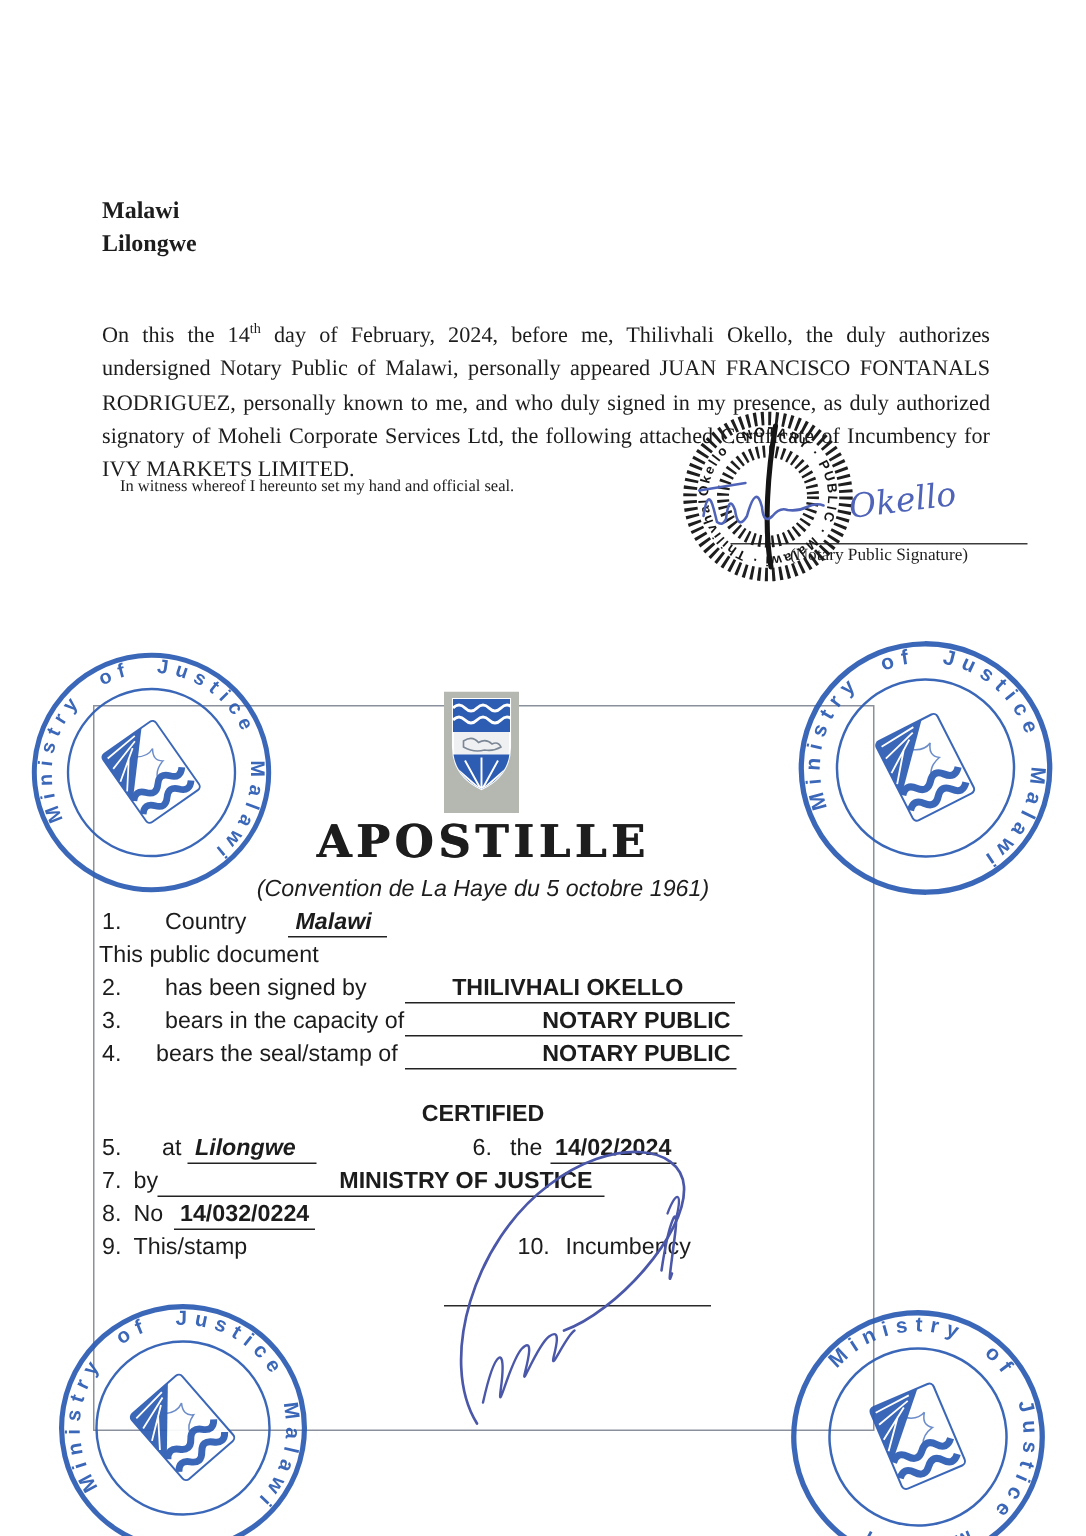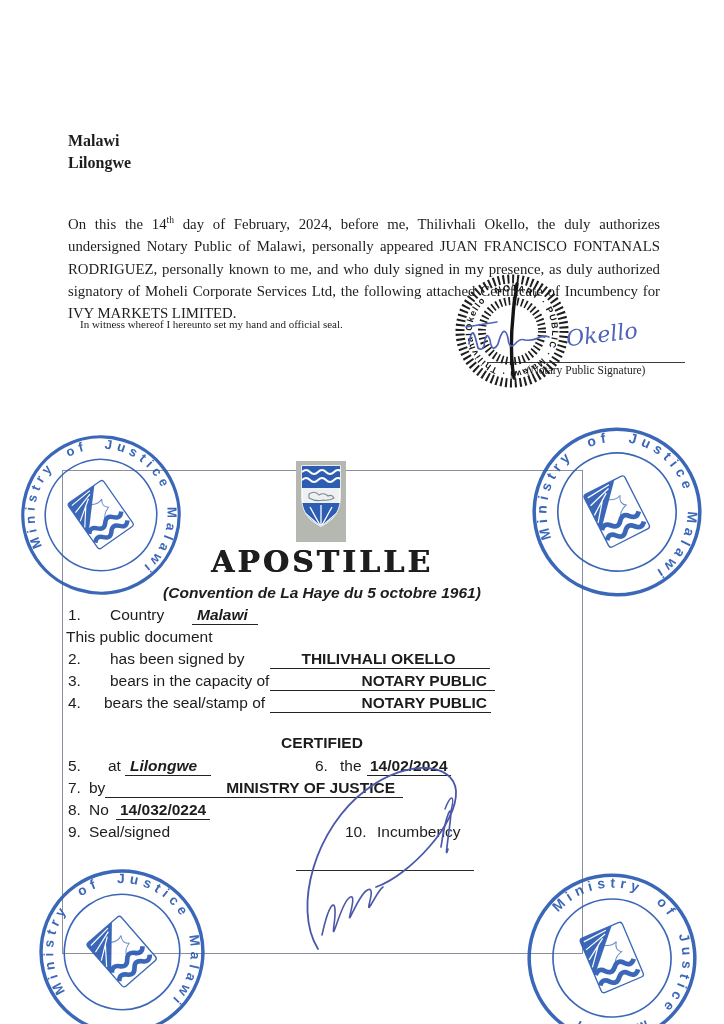--- a/index.html
+++ b/index.html
@@ -21,21 +21,21 @@
   .sigline{left:487px;top:362px;width:198px;border-top:1.2px solid #3c3c3c;z-index:2;}
   .sigcaption{left:487px;top:364px;width:198px;text-align:center;font-size:11.5px;z-index:2;}
 
   
   .frame{left:62px;top:470px;width:519px;height:482px;border:1px solid #8a919c;z-index:1;}
   .shield-svg{left:296px;top:461px;width:50px;height:81px;z-index:2;}
   .apostille-title{left:62px;top:544px;width:520px;text-align:center;z-index:2;
       font-family:"DejaVu Serif",serif;font-weight:bold;font-size:30px;letter-spacing:3px;
       text-shadow:0.6px 0 #1d1d1d;}
   .apostille-sub{left:62px;top:584px;width:520px;text-align:center;z-index:2;
-      font-family:"Liberation Sans",sans-serif;font-weight:bold;font-style:italic;font-size:15.5px;}
+      font-family:"Liberation Sans",sans-serif;font-weight:normal;font-style:italic;font-size:15.5px;}
 
   .list{left:62px;top:606px;width:520px;z-index:2;
         font-family:"Liberation Sans",sans-serif;font-size:15.5px;color:#1c1c1c;}
   .row{position:absolute;left:0;width:520px;height:21px;}
   .row span{position:absolute;top:0;white-space:nowrap;}
   .u{border-bottom:1.4px solid #222;}
   .b7{font-weight:bold;}
   .it{font-style:italic;}
   .ctr{text-align:center;width:520px;left:0;}
 
@@ -170,21 +170,21 @@
       <span style="left:27px">by</span>
       <span class="u b7" style="left:43px;width:290px;text-align:right;padding-right:8px">MINISTRY OF JUSTICE</span>
     </div>
     <div class="row" style="top:195px">
       <span style="left:6px">8.</span>
       <span style="left:27px">No</span>
       <span class="u b7" style="left:54px;padding:0 4px">14/032/0224</span>
     </div>
     <div class="row" style="top:217px">
       <span style="left:6px">9.</span>
-      <span style="left:27px">Seal/signed</span>
+      <span style="left:27px">This/stamp</span>
       <span style="left:283px">10.</span>
       <span style="left:315px">Incumbency</span>
     </div>
   </div>
 
   <div class="abs botline"></div>
   <svg class="abs flourish-svg" viewBox="0 0 190 200">
     <path d="M 30 192 C 4 150 28 70 78 33 C 120 1 166 6 168 34 C 170 66 122 118 88 130" stroke="#4b58a9" stroke-width="1.8" fill="none" stroke-linecap="round"></path>
     <path d="M 34 178 c 8 -36 16 -40 12 -10 c -3 22 6 -18 14 -26 c 8 -8 4 8 2 16 c -3 12 8 -18 16 -24 c 8 -6 5 6 3 14 c -2 10 8 -14 14 -18" stroke="#4b58a9" stroke-width="1.6" fill="none" stroke-linecap="round"></path>
     <path d="M 153 90 c 5 -34 12 -48 9 -24 c -3 24 -5 36 -2 26" stroke="#4b58a9" stroke-width="1.7" fill="none" stroke-linecap="round"></path>

